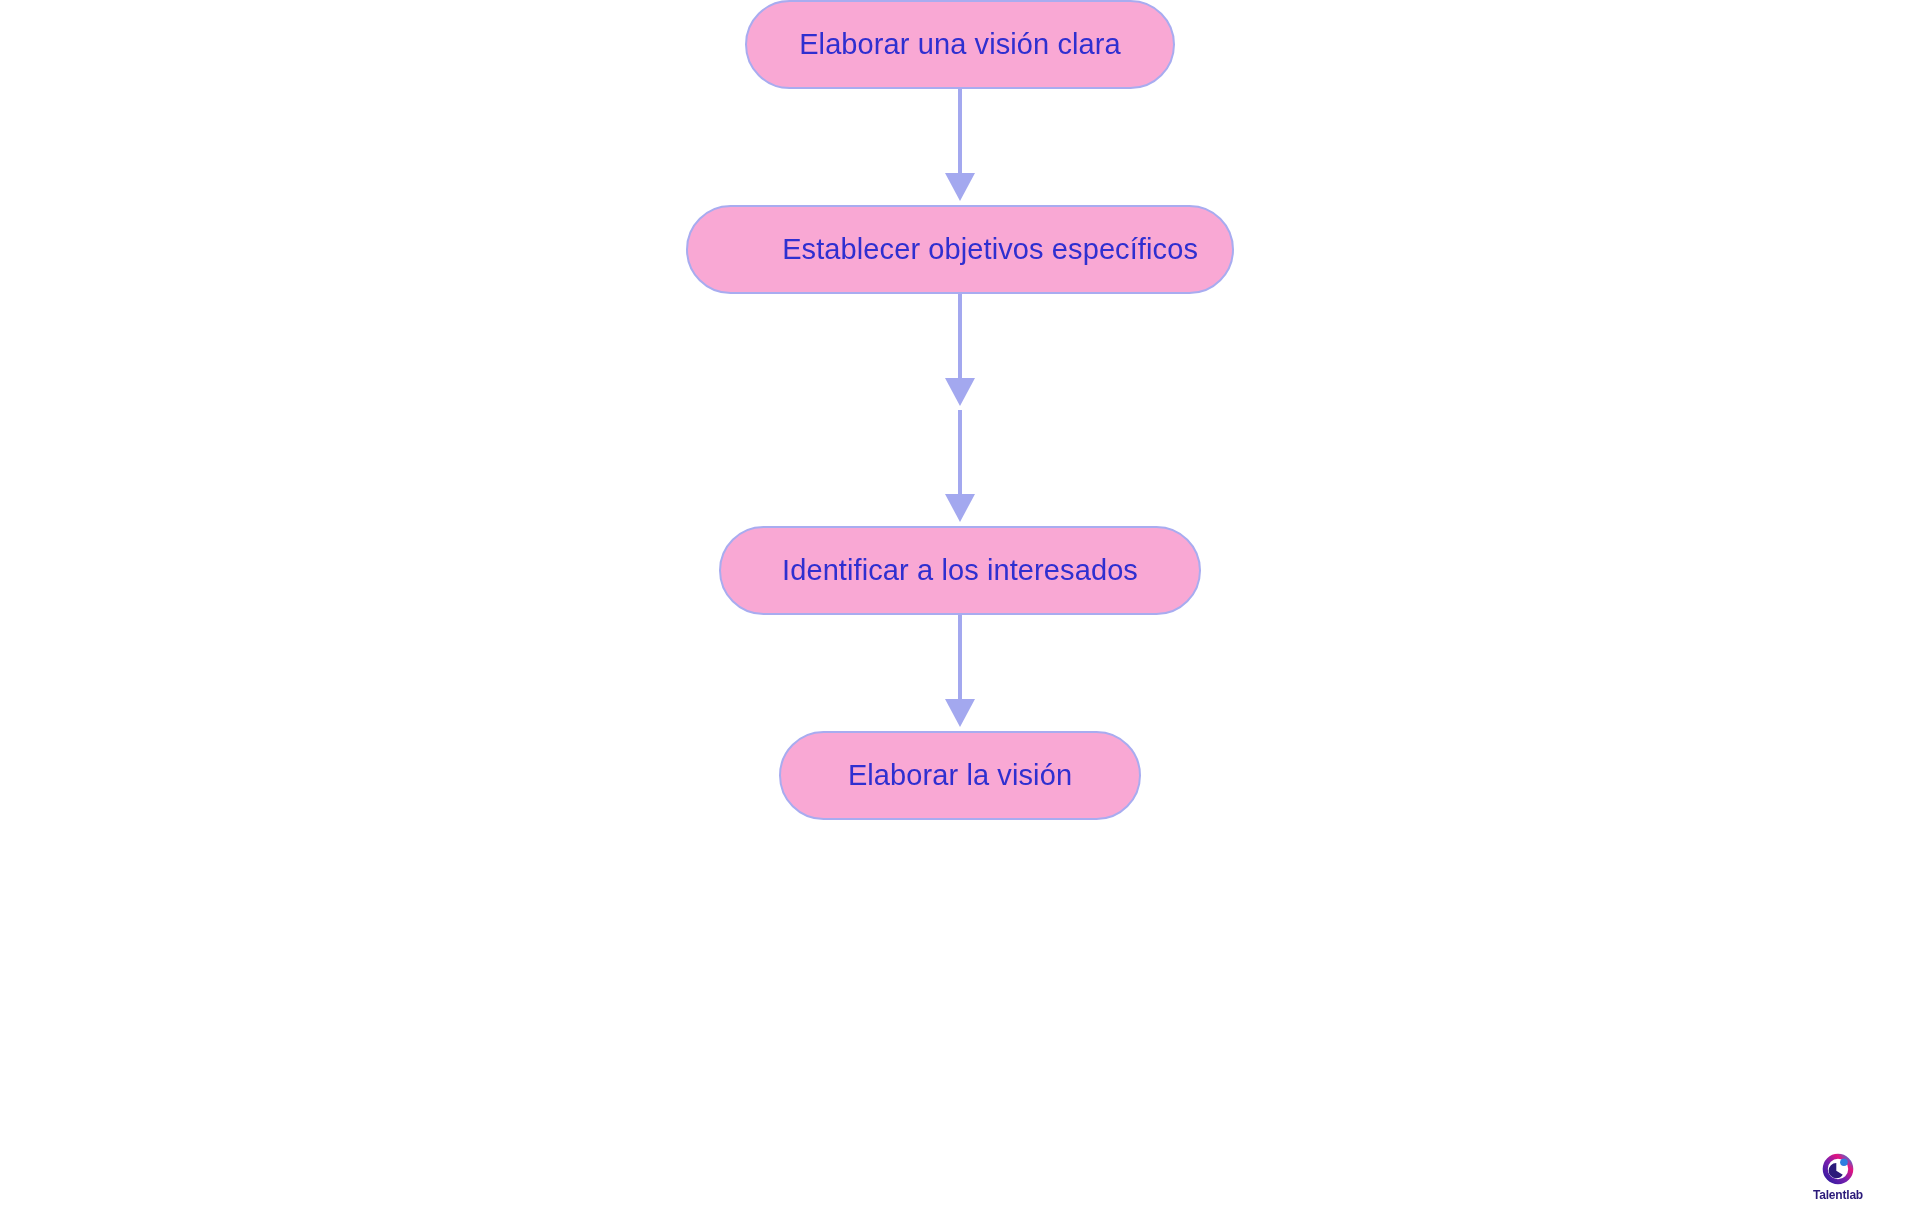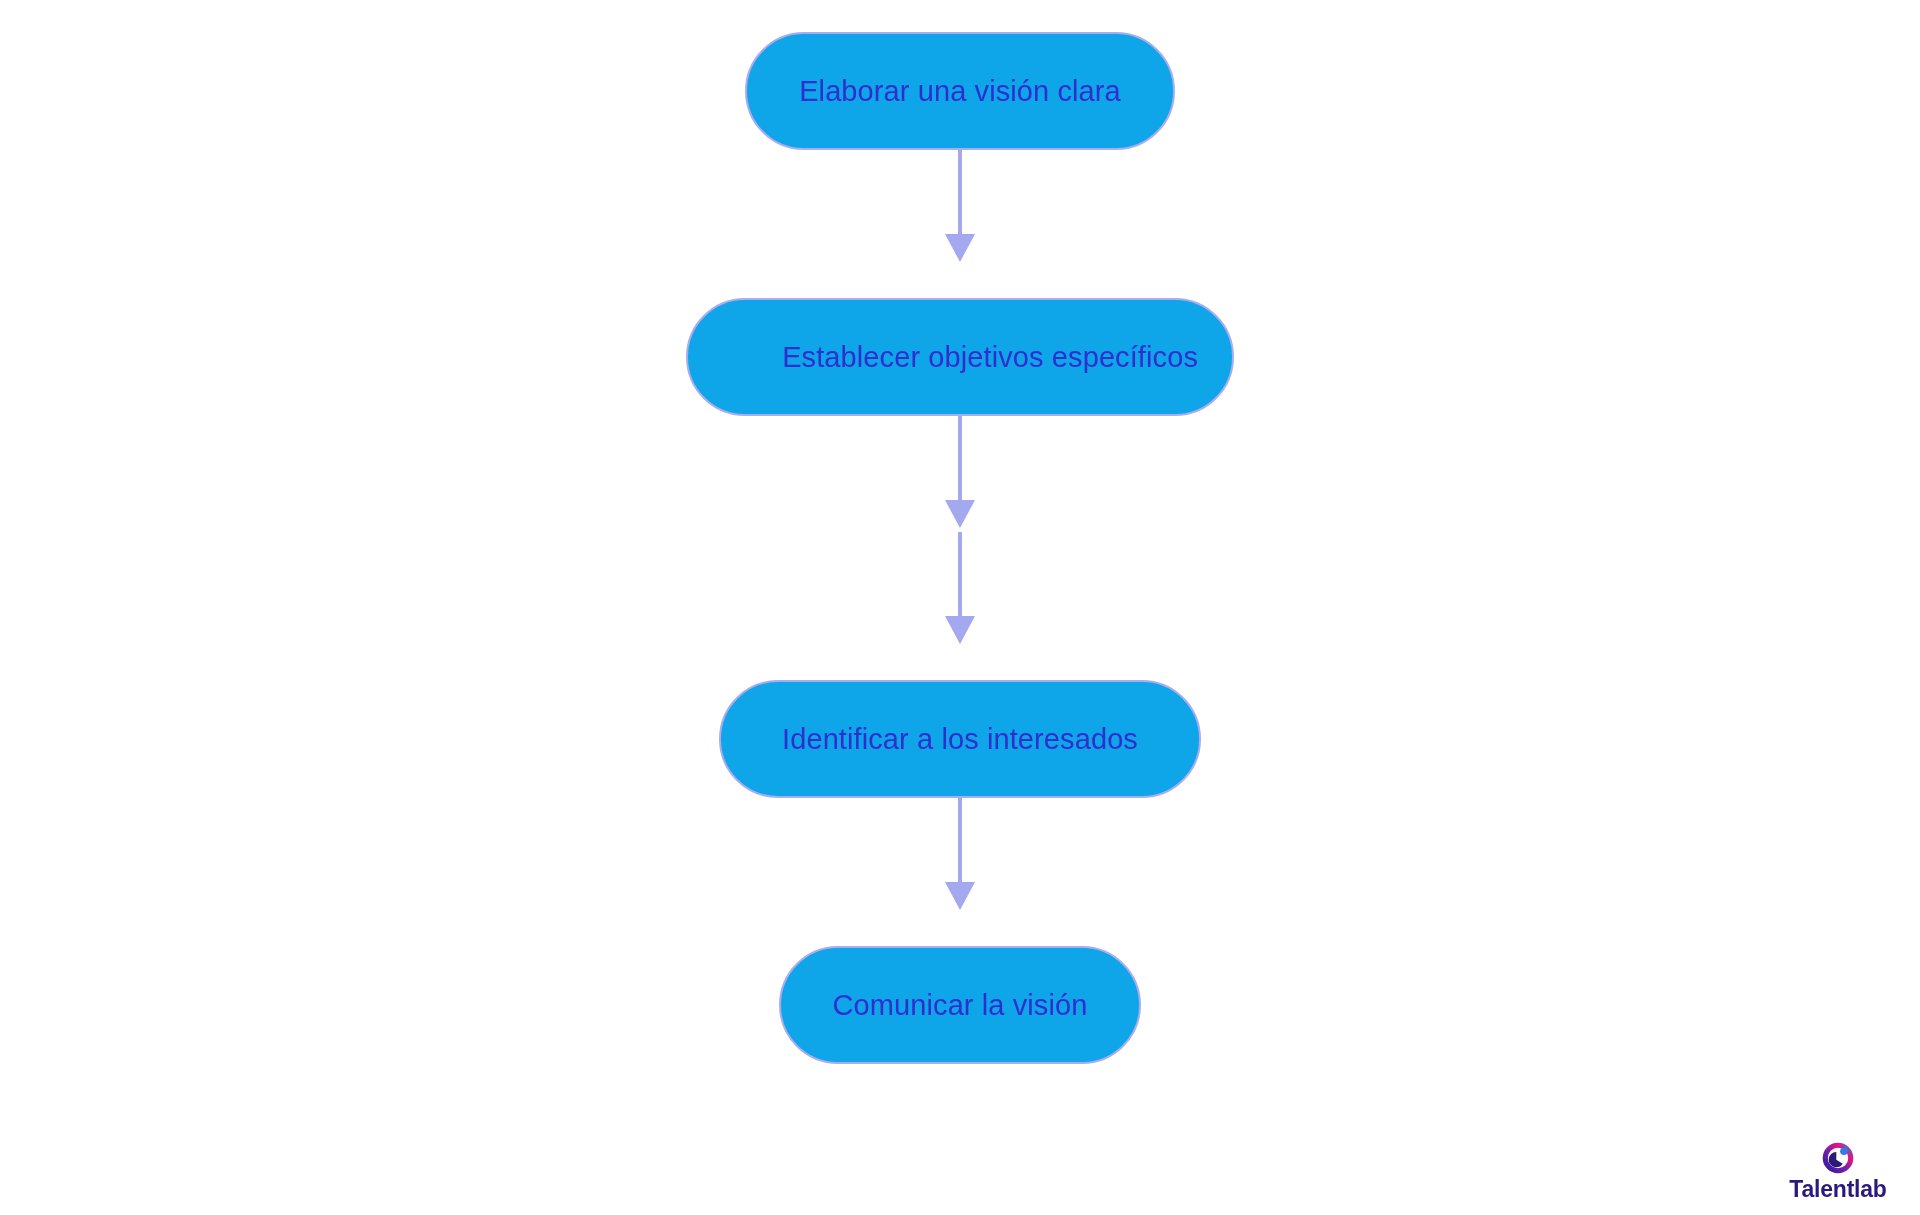--- a/index.html
+++ b/index.html
@@ -29,30 +29,29 @@
     top: 0;
     width: 1920px;
     height: 1090px;
     display: flex;
     flex-direction: column;
     align-items: center;
   }
 
   .node {
     box-sizing: border-box;
-    height: 118px;
+    height: 89px;
     border-radius: 999px;
-    background: #0ea5e9;
+    background: #f9a8d4;
     border: 2px solid #a8acf0;
     display: flex;
     align-items: center;
     justify-content: center;
     padding: 0 34px;
     white-space: nowrap;
-    margin-top: 32px;
   }
 
   .node-label {
     color: #2f2fd0;
     font-size: 29px;
     font-family: "Liberation Sans", sans-serif;
     font-weight: 400;
     letter-spacing: 0.1px;
     line-height: 1;
   }
@@ -89,21 +88,21 @@
     align-items: center;
     gap: 3px;
   }
   .brand-mark {
     width: 34px;
     height: 34px;
     display: block;
   }
   .brand-name {
     color: #2b1a7a;
-    font-size: 23px;
+    font-size: 12px;
     font-weight: bold;
     font-family: "Liberation Sans", sans-serif;
     letter-spacing: -0.2px;
     line-height: 1;
   }
 </style>
 </head>
 <body>
 
 <div id="canvas">
@@ -145,21 +144,21 @@
     </div>
 
     <div class="connector">
       <svg viewBox="0 0 40 116" xmlns="http://www.w3.org/2000/svg" aria-hidden="true">
         <line x1="20" y1="0" x2="20" y2="88" stroke="#a3a8ef" stroke-width="4"></line>
         <polygon points="20,112 5,84 35,84" fill="#a3a8ef"></polygon>
       </svg>
     </div>
 
     <div class="node n5">
-      <span class="node-label">Comunicar la visión</span>
+      <span class="node-label">Elaborar la visión</span>
     </div>
 
   </div>
 
   <div class="brand">
     <svg class="brand-mark" viewBox="0 0 40 40" xmlns="http://www.w3.org/2000/svg" aria-hidden="true">
       <defs>
         <linearGradient id="tlGrad" x1="0%" y1="100%" x2="100%" y2="0%">
           <stop offset="0%" stop-color="#2b1a9e"></stop>
           <stop offset="45%" stop-color="#7a1fae"></stop>

